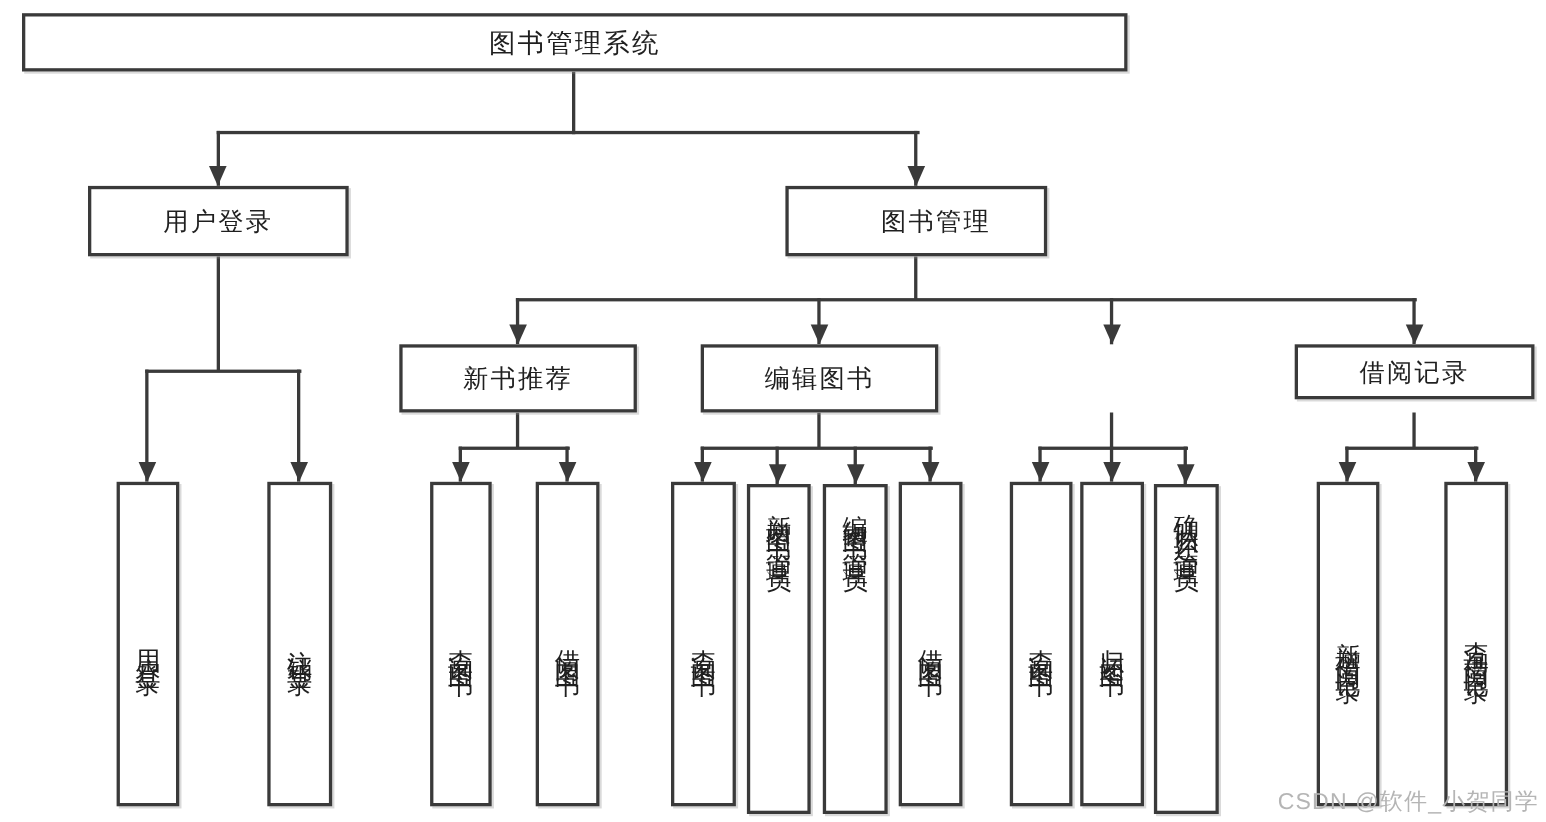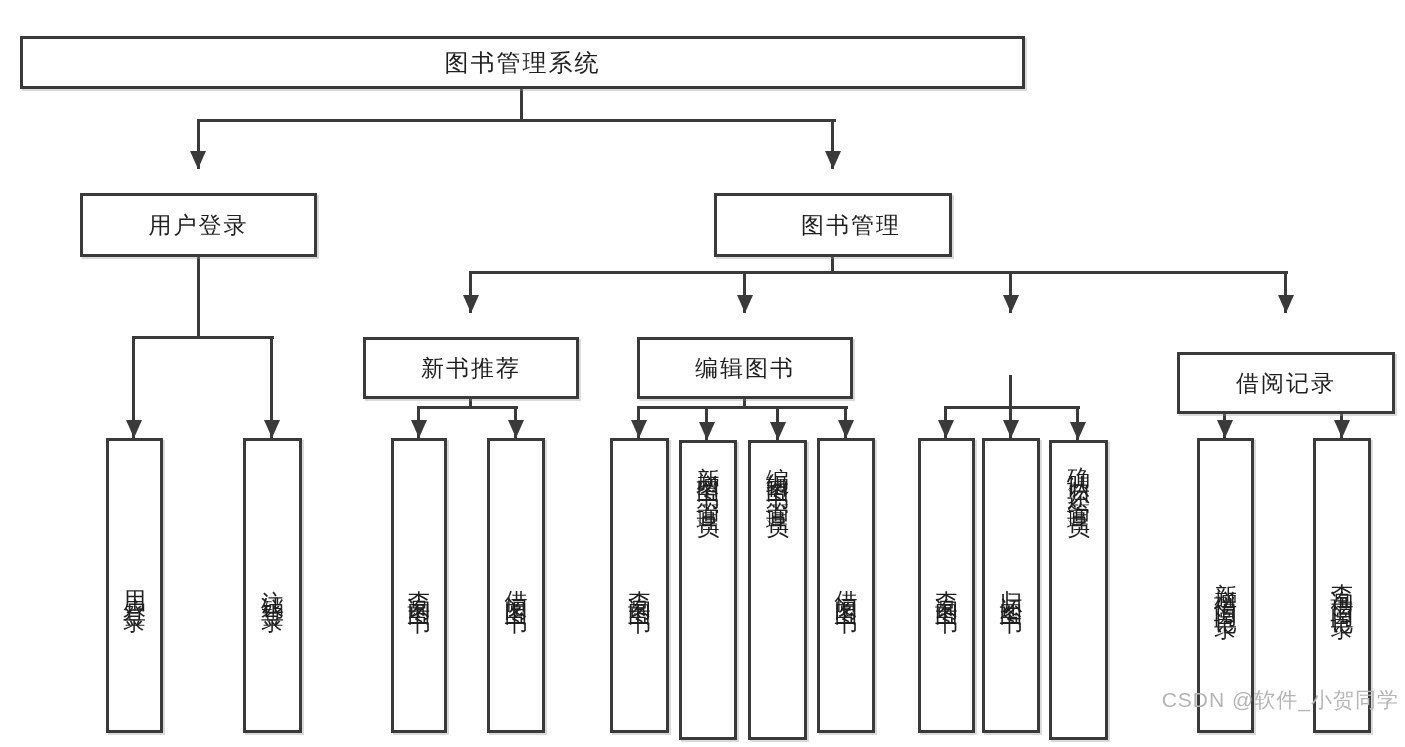--- a/index.html
+++ b/index.html
@@ -12,42 +12,42 @@
     overflow:hidden;
   }
   .node{
     position:absolute;
     box-sizing:border-box;
     border:3px solid var(--line,#3a3a3a);
     background:#fff;
     display:flex;align-items:center;justify-content:center;
     box-shadow:2px 2px 0 rgba(150,150,150,.35);
   }
-  .hnode{font-size:23px;letter-spacing:2px;white-space:nowrap;margin-top:24px;}
+  .hnode{font-size:23px;letter-spacing:2px;white-space:nowrap;}
   .hnode.root{font-size:24px;}
   .leaf{align-items:center;}
   .leaf.top{align-items:flex-start;}
   .leaf .vtxt{
     writing-mode:vertical-rl;
     text-orientation:mixed;
     font-size:23px;
     letter-spacing:7px;
     line-height:1.25;
   }
   .leaf.top .vtxt{margin-top:6px;}
   .cline{position:absolute;background:var(--line,#3a3a3a);}
   .carrow{
     position:absolute;width:0;height:0;
     border-left:8px solid transparent;
     border-right:8px solid transparent;
     border-top:18px solid var(--line,#3a3a3a);
   }
   .watermark{
     position:absolute;
-    top:686px;right:6px;
+    top:714px;right:6px;
     font-size:21px;
     letter-spacing:1px;
     color:var(--watermark,#b5b5b5);
     z-index:10;
     white-space:nowrap;
   }
 </style>
 </head>
 <body>
 
@@ -108,21 +108,21 @@
       <div class="carrow" style="left: 1334px; top: 420px;"></div>
     </div>
 
   <div class="node hnode root" style="left:20px;top:12px;width:1005px;height:53px;">图书管理系统</div>
 
   <div class="node hnode" style="left:80px;top:169px;width:237px;height:64px;">用户登录</div>
   <div class="node hnode" style="left:714px;top:169px;width:238px;height:64px;padding-left:36px;">图书管理</div>
 
   <div class="node hnode" style="left:363px;top:313px;width:216px;height:62px;">新书推荐</div>
   <div class="node hnode" style="left:637px;top:313px;width:216px;height:62px;">编辑图书</div>
-  <div class="node hnode" style="left:1177px;top:328px;width:218px;height:62px;">借阅记录</div>
+  <div class="node hnode" style="left:1177px;top:313px;width:218px;height:50px;">借阅记录</div>
 
   <div class="node leaf" style="left:106px;top:438px;width:57px;height:295px;">
     <span class="vtxt">用户登录</span>
     </div>
   <div class="node leaf" style="left:243px;top:438px;width:59px;height:295px;">
     <span class="vtxt">注销登录</span>
     </div>
 
   <div class="node leaf" style="left:391px;top:438px;width:56px;height:295px;">
     <span class="vtxt">查询图书</span>

